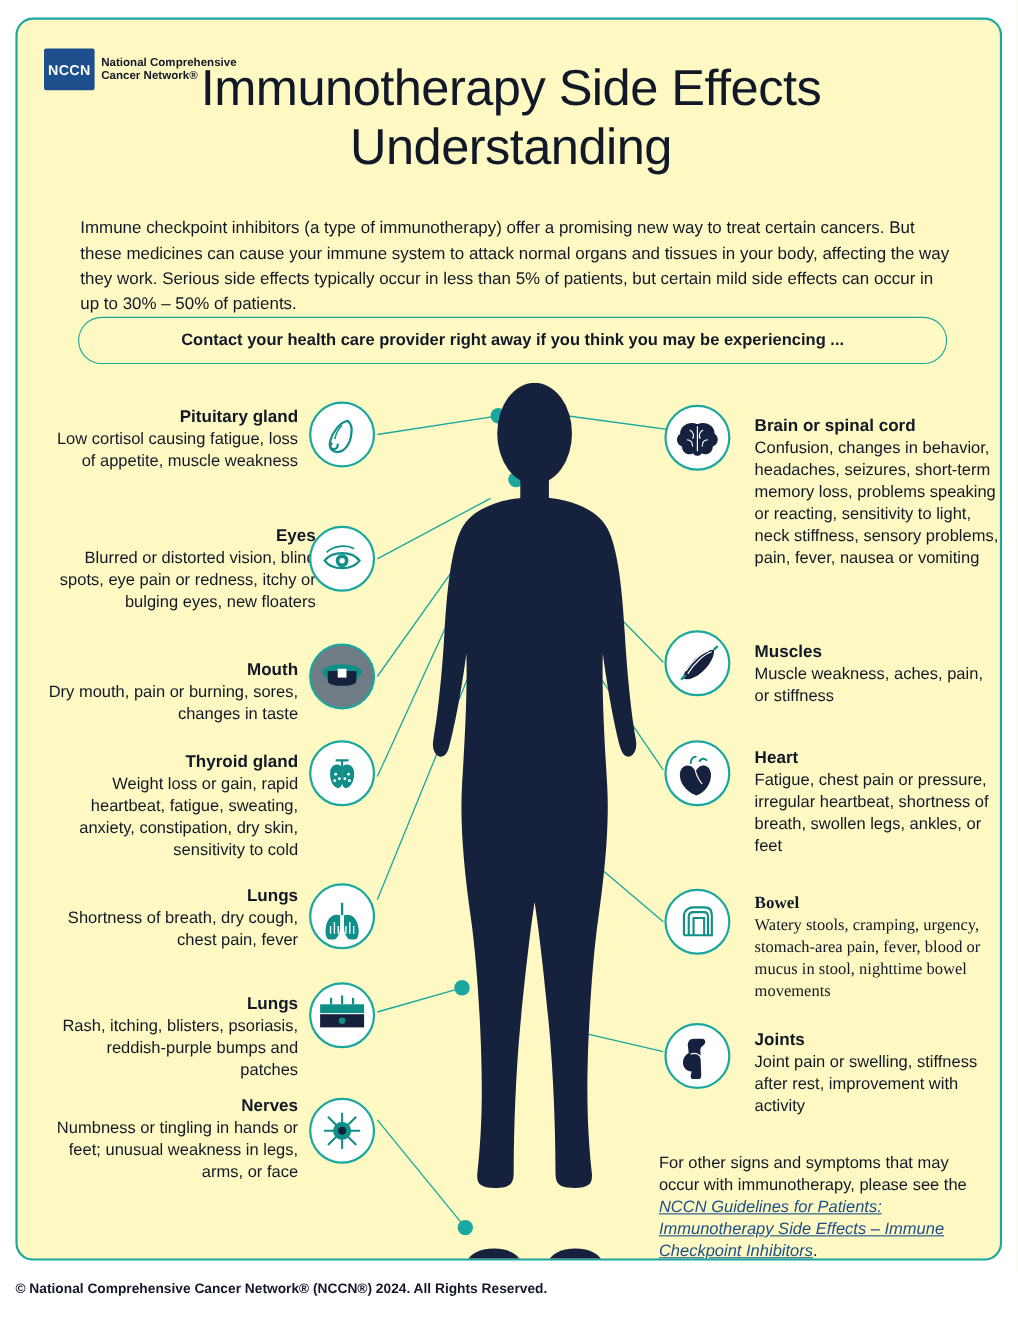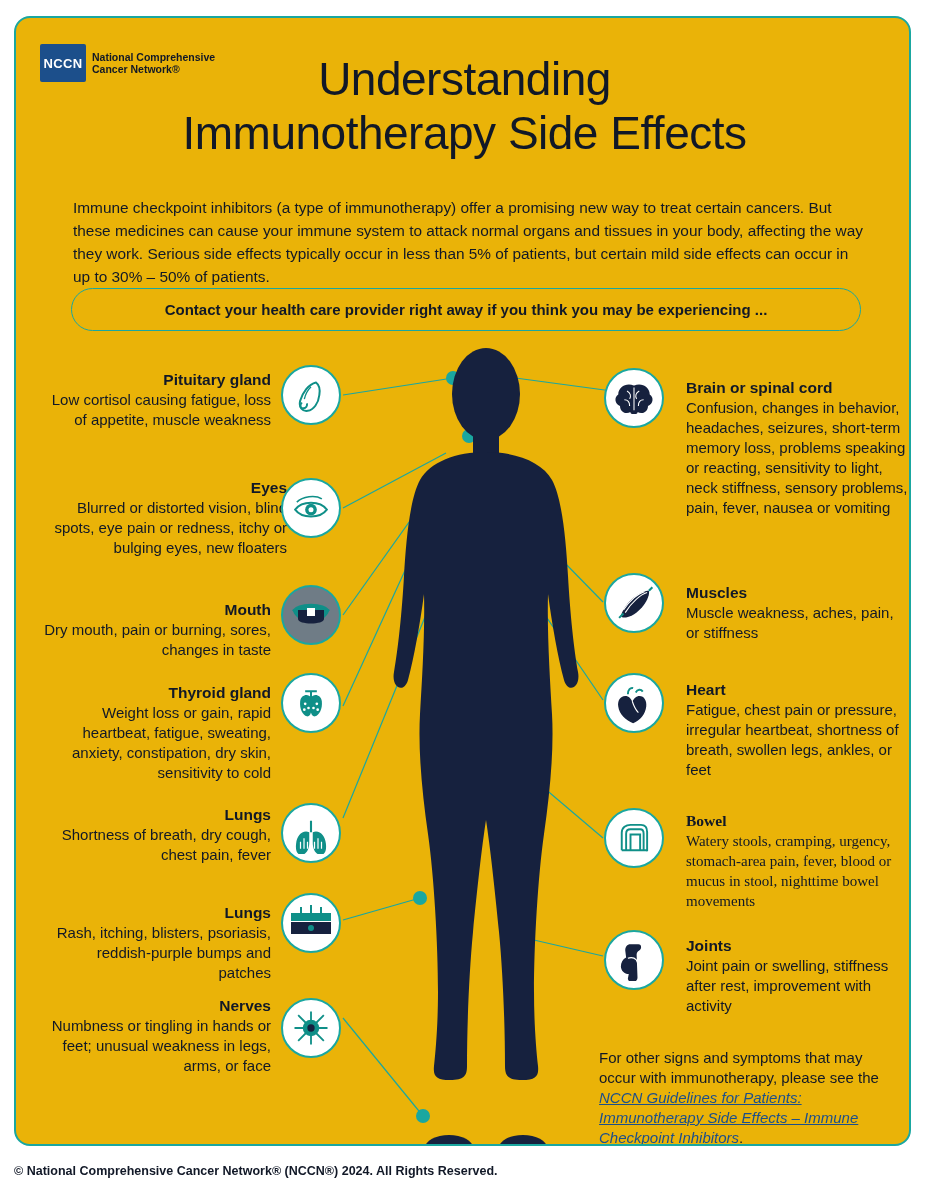--- a/index.html
+++ b/index.html
@@ -14,21 +14,21 @@
   .page {
     position: relative;
     width: 925px; height: 1200px;
   }
   .card {
     position: absolute;
     left: 14px; top: 16px;
     width: 897px; height: 1130px;
     border: 2px solid #1aa7a0;
     border-radius: 16px;
-    background: #eab308;
+    background: #fef9c3;
     overflow: hidden;
   }
 
   
   .logo {
     position: absolute; left: 24px; top: 26px;
     display: flex; align-items: center; gap: 6px;
   }
   .logo-badge {
     width: 46px; height: 38px;
@@ -103,22 +103,22 @@
 
 <div class="page">
   <div class="card">
 
     <div class="logo">
       <div class="logo-badge">NCCN</div>
       <div class="logo-text">National Comprehensive Cancer Network®</div>
     </div>
 
     <div class="title">
+      <div>Immunotherapy Side Effects</div>
       <div>Understanding</div>
-      <div>Immunotherapy Side Effects</div>
     </div>
 
     <div class="intro">Immune checkpoint inhibitors (a type of immunotherapy) offer a promising new way to treat certain cancers. But these medicines can cause your immune system to attack normal organs and tissues in your body, affecting the way they work. Serious side effects typically occur in less than 5% of patients, but certain mild side effects can occur in up to 30% – 50% of patients.</div>
 
     <div class="contact-box">
       <span>Contact your health care provider right away if you think you may be experiencing ...</span>
     </div>
 
     <svg class="lines" viewBox="0 0 897 1130">
       <g stroke="#1aa7a0" stroke-width="1.2" fill="none">

